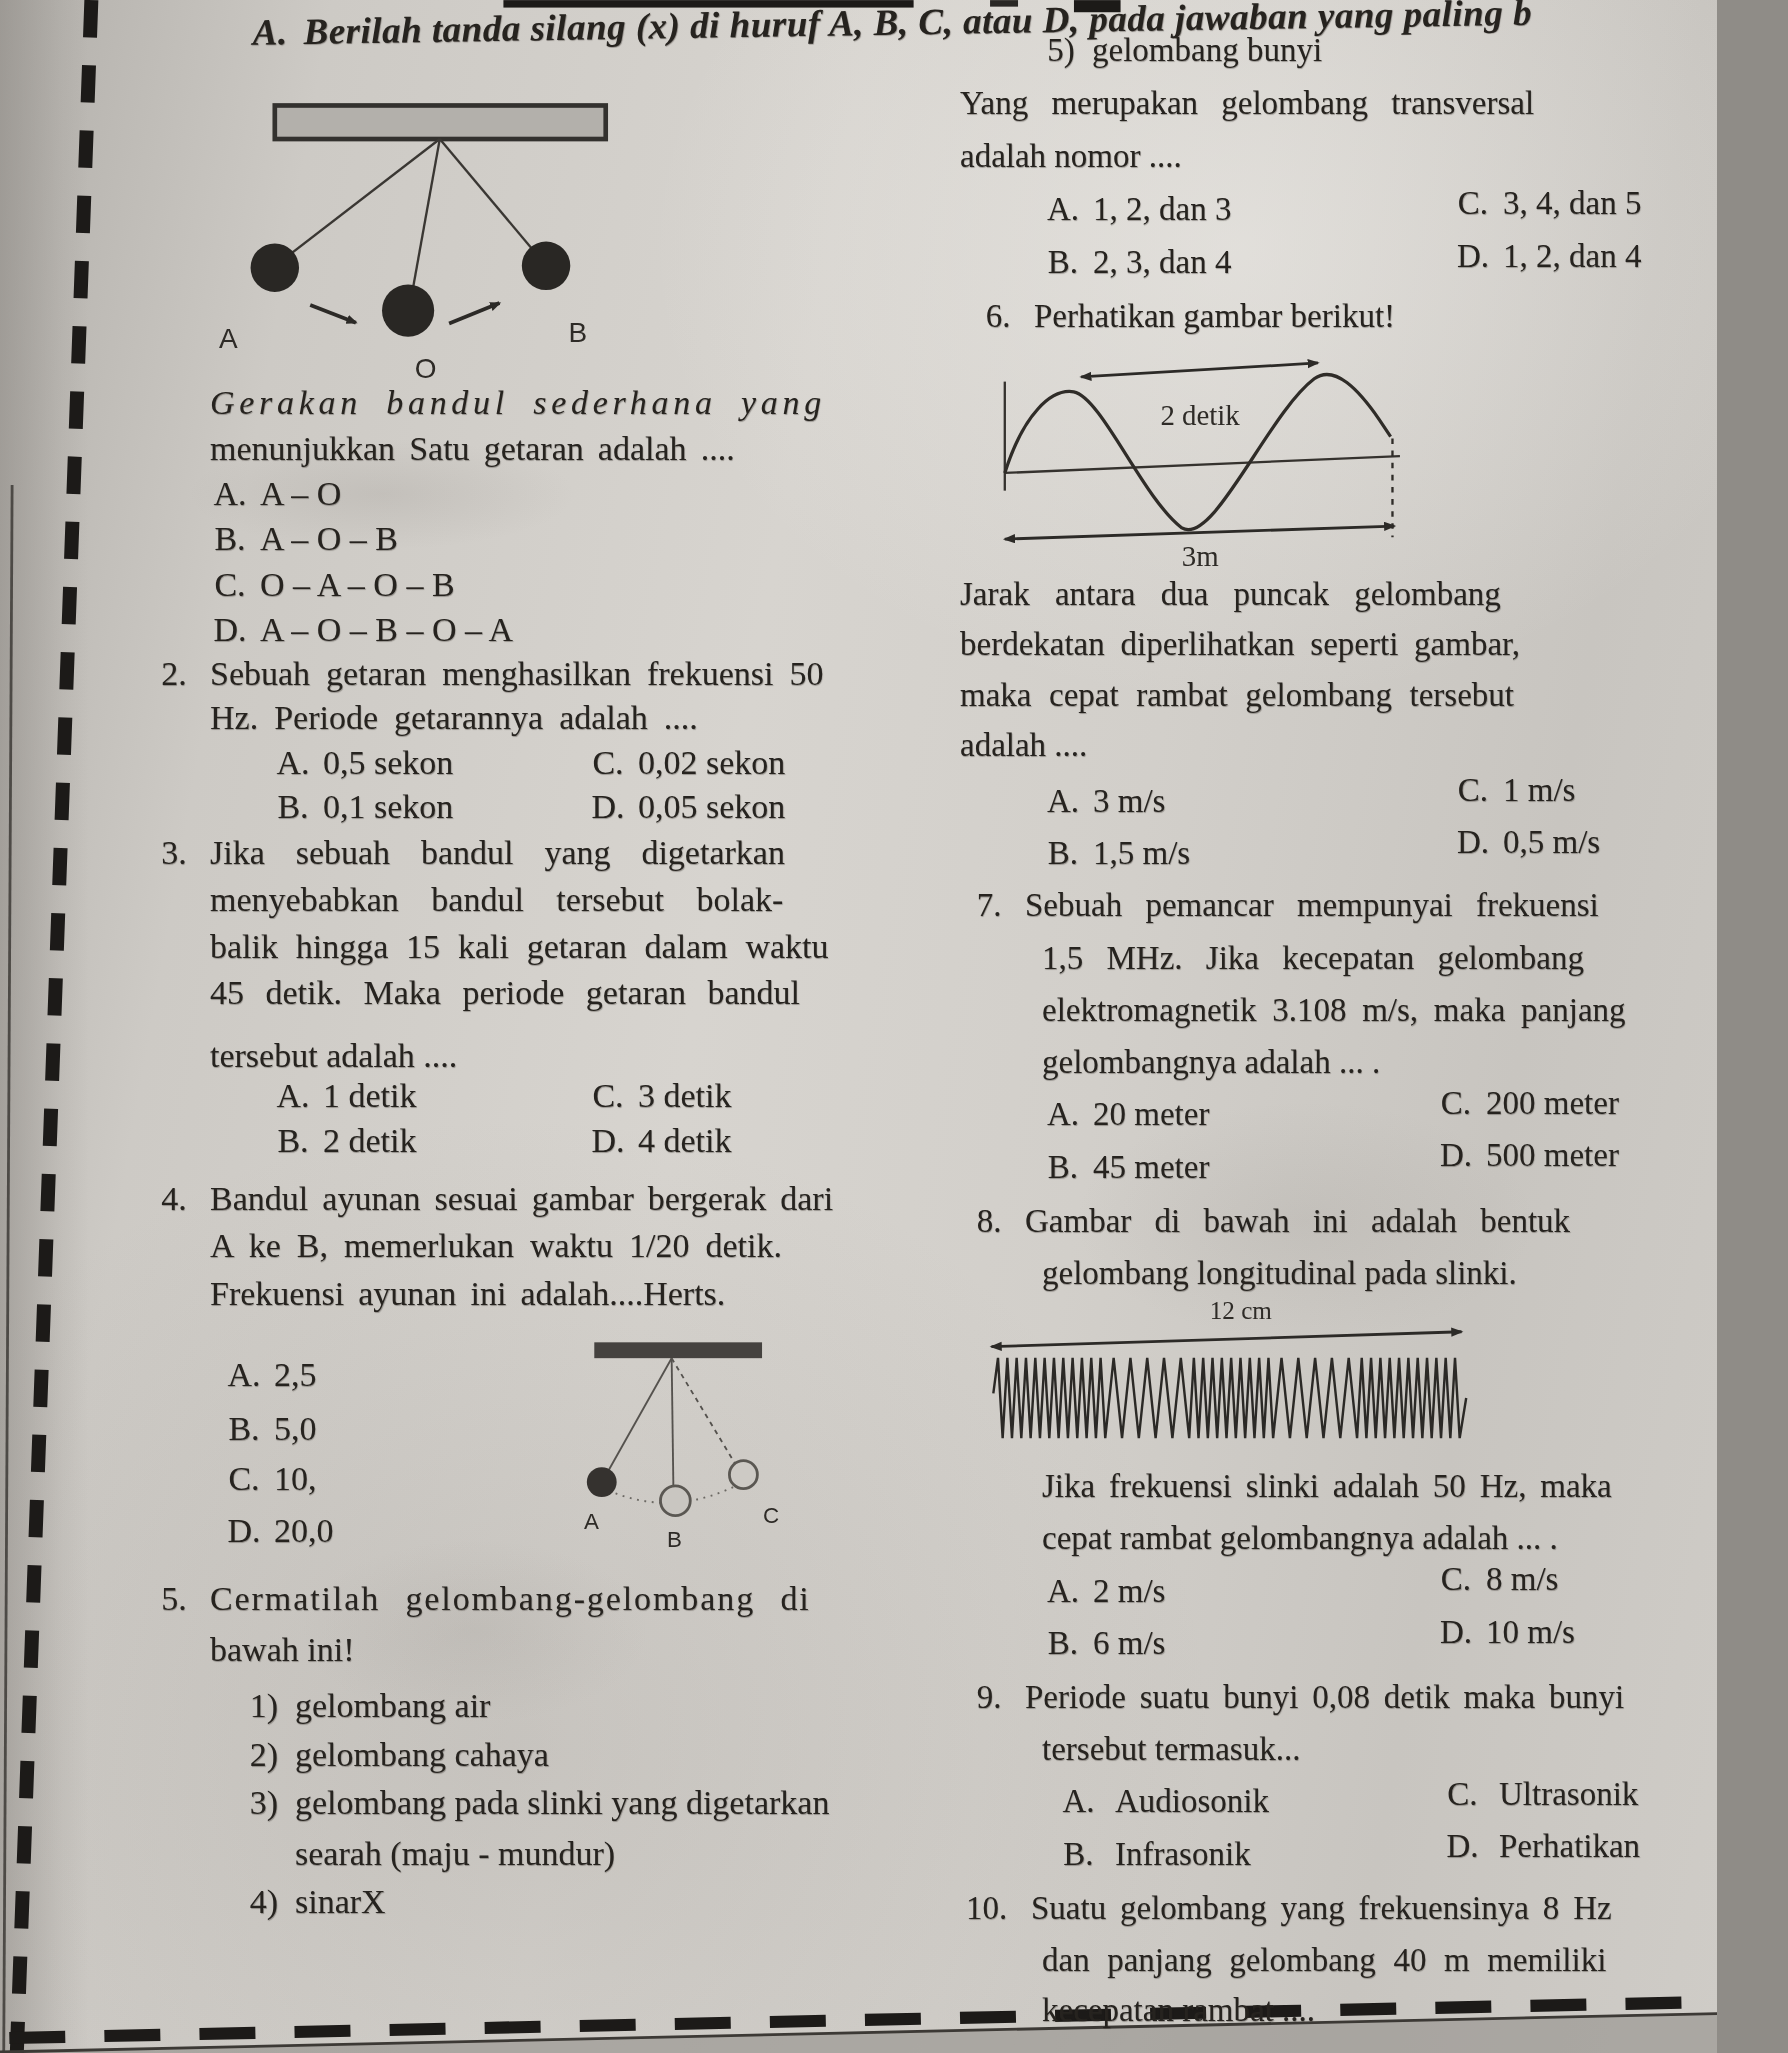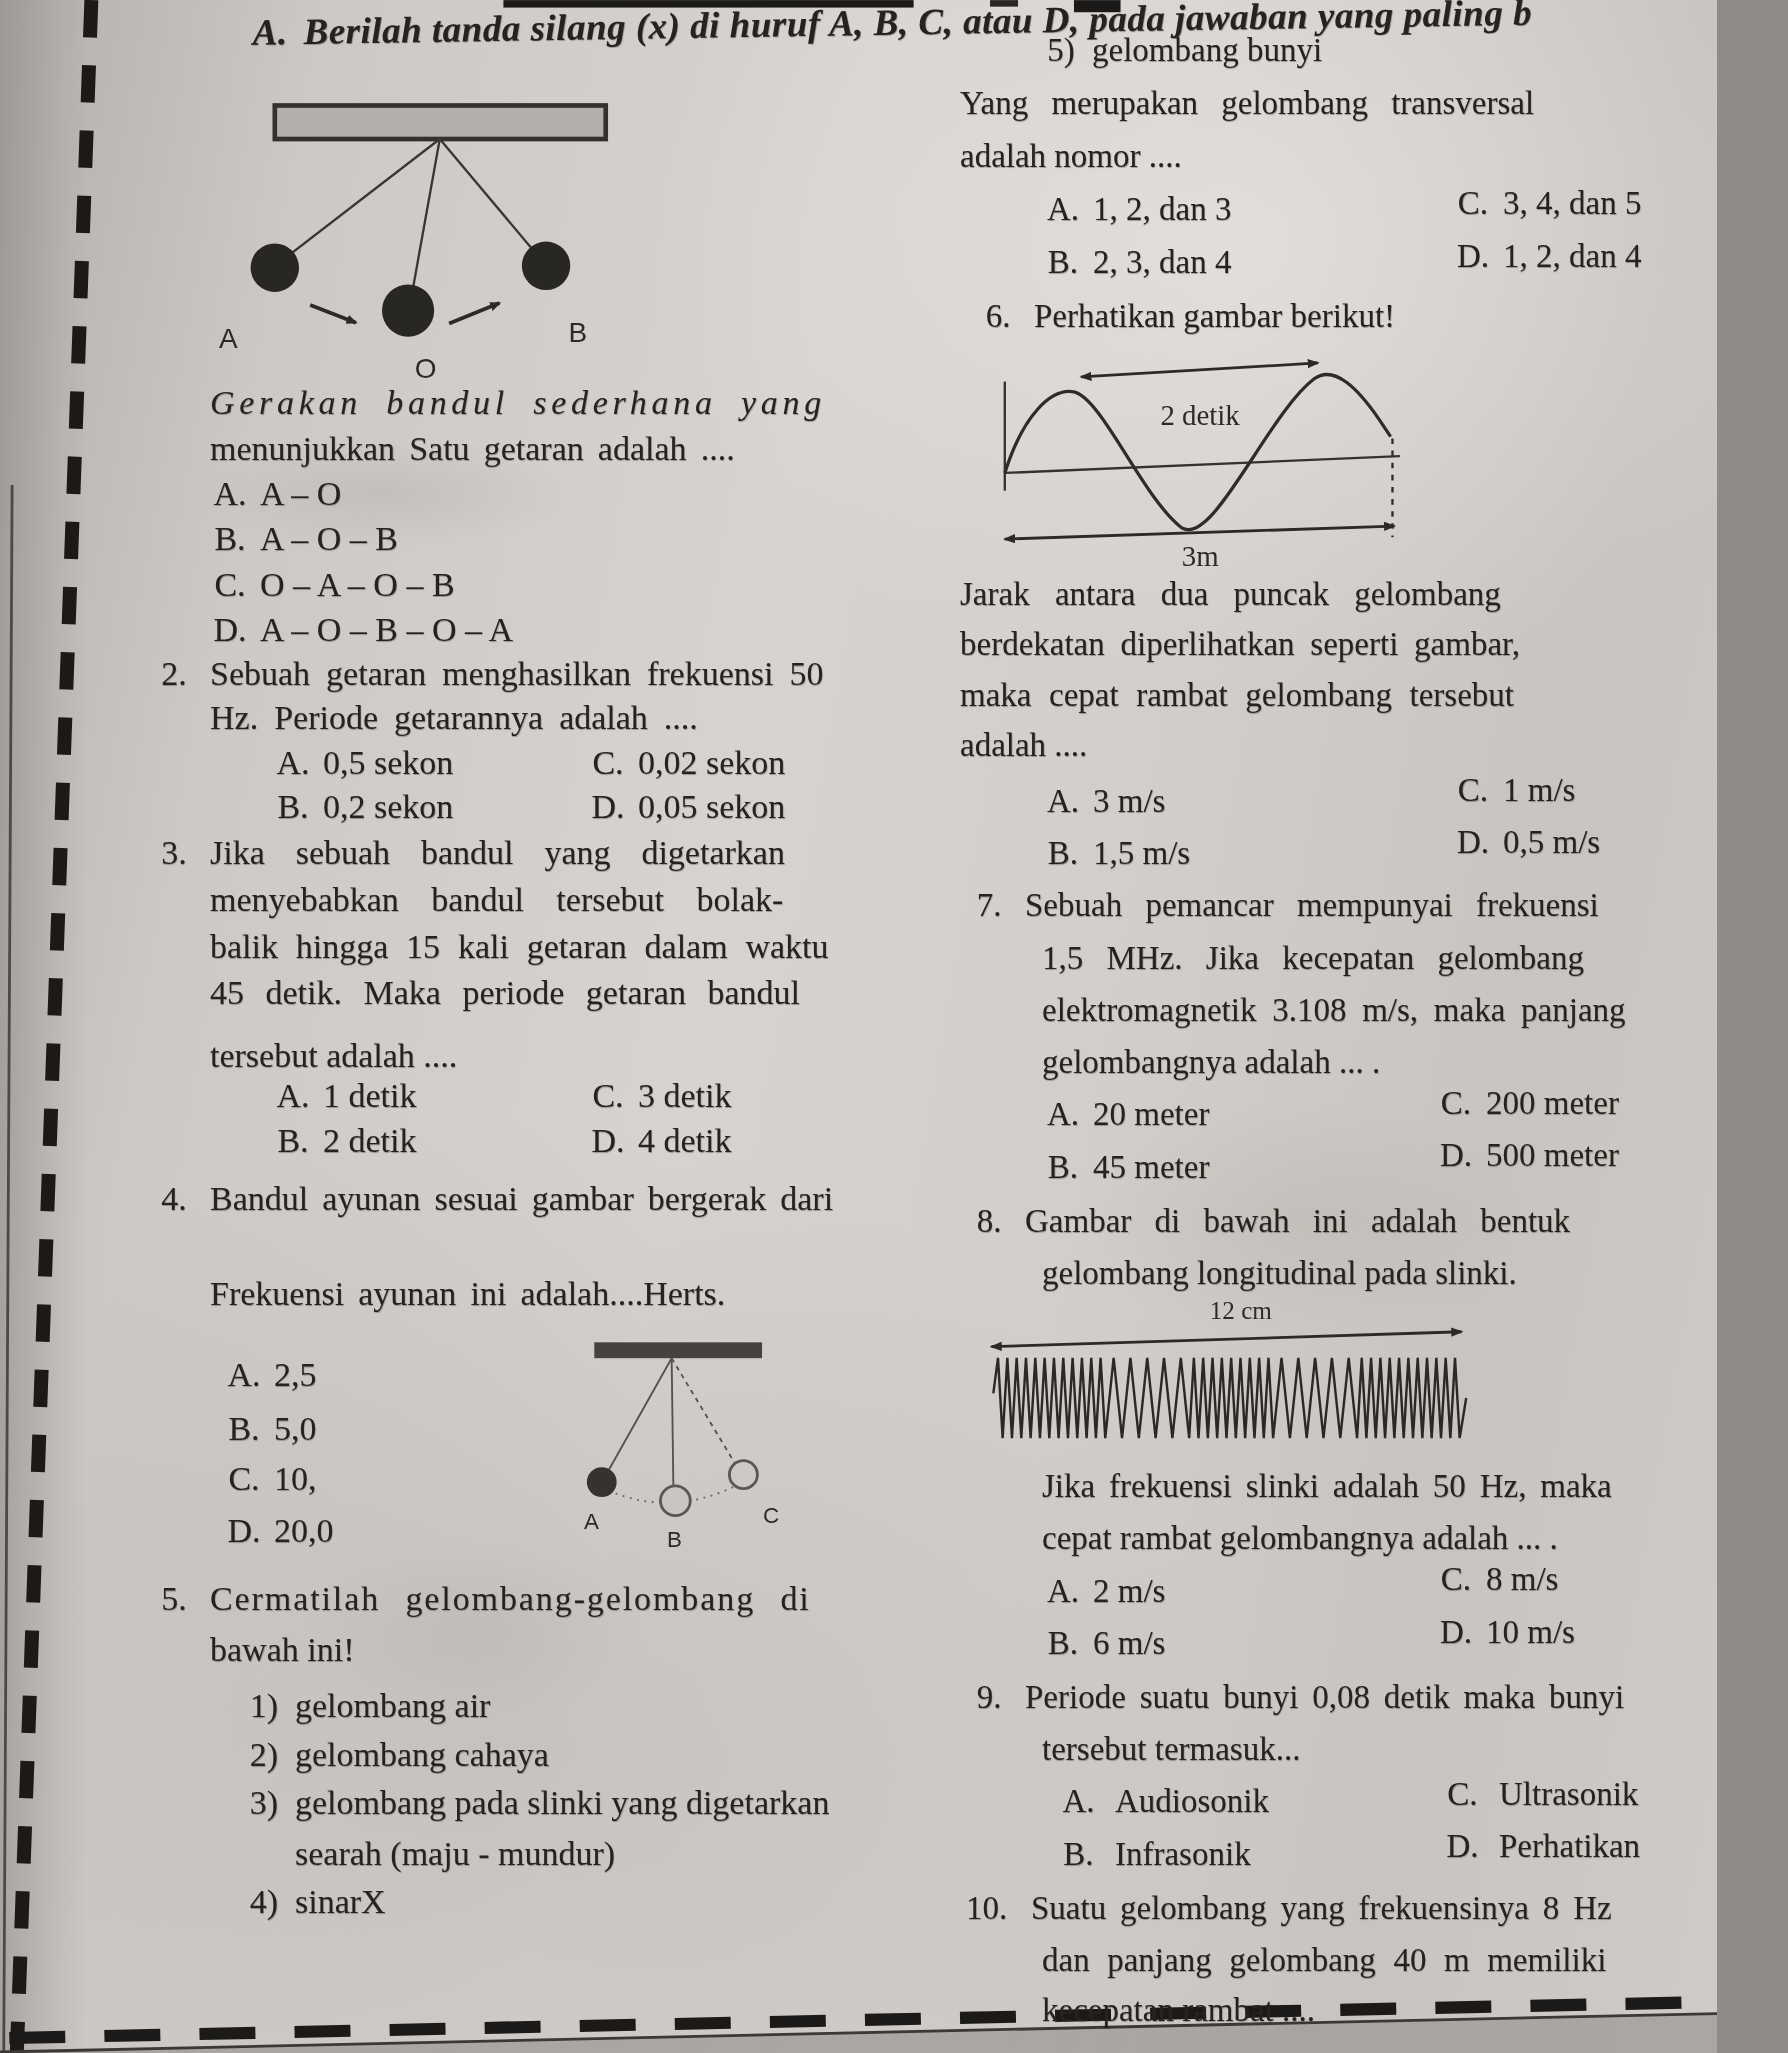--- a/index.html
+++ b/index.html
@@ -93,38 +93,39 @@
   <div class="ln" style="top:520px;left:200px"><span class="ol">B.</span><span>A – O – B</span></div>
   <div class="ln" style="top:566px;left:200px"><span class="ol">C.</span><span>O – A – O – B</span></div>
   <div class="ln" style="top:611px;left:200px"><span class="ol">D.</span><span>A – O – B – O – A</span></div>
 
   <div class="ln" style="top:655px;left:138px">
     <span class="qno">2.</span><span class="ws8">Sebuah getaran menghasilkan frekuensi 50</span>
   </div>
   <div class="ln ws8" style="top:699px;left:210px">Hz. Periode getarannya adalah ....</div>
   <div class="ln" style="top:744px;left:263px"><span class="ol">A.</span><span>0,5 sekon</span></div>
   <div class="ln" style="top:744px;left:578px"><span class="ol">C.</span><span>0,02 sekon</span></div>
-  <div class="ln" style="top:788px;left:263px"><span class="ol">B.</span><span>0,2 sekon</span></div>
+  <div class="ln" style="top:788px;left:263px"><span class="ol">B.</span><span>0,1 sekon</span></div>
   <div class="ln" style="top:788px;left:578px"><span class="ol">D.</span><span>0,05 sekon</span></div>
 
   <div class="ln" style="top:834px;left:138px">
     <span class="qno">3.</span><span class="ws24">Jika sebuah bandul yang digetarkan</span>
   </div>
   <div class="ln ws26" style="top:881px;left:210px">menyebabkan bandul tersebut bolak-</div>
   <div class="ln ws10" style="top:928px;left:210px">balik hingga 15 kali getaran dalam waktu</div>
   <div class="ln ws14" style="top:974px;left:210px">45 detik. Maka periode getaran bandul</div>
   <div class="ln" style="top:1037px;left:210px">tersebut adalah ....</div>
   <div class="ln" style="top:1077px;left:263px"><span class="ol">A.</span><span>1 detik</span></div>
   <div class="ln" style="top:1077px;left:578px"><span class="ol">C.</span><span>3 detik</span></div>
   <div class="ln" style="top:1122px;left:263px"><span class="ol">B.</span><span>2 detik</span></div>
   <div class="ln" style="top:1122px;left:578px"><span class="ol">D.</span><span>4 detik</span></div>
 
   <div class="ln" style="top:1180px;left:138px">
     <span class="qno">4.</span><span class="ws6">Bandul ayunan sesuai gambar bergerak dari</span>
   </div>
+  <div class="ln ws8" style="top:1227px;left:210px">A ke B, memerlukan waktu 1/20 detik.</div>
   <div class="ln ws6" style="top:1275px;left:210px">Frekuensi ayunan ini adalah....Herts.</div>
   <div class="ln" style="top:1356px;left:214px"><span class="ol">A.</span><span>2,5</span></div>
   <div class="ln" style="top:1410px;left:214px"><span class="ol">B.</span><span>5,0</span></div>
   <div class="ln" style="top:1460px;left:214px"><span class="ol">C.</span><span>10,</span></div>
   <div class="ln" style="top:1512px;left:214px"><span class="ol">D.</span><span>20,0</span></div>
 
   <svg style="position:absolute;left:571px;top:1333px" width="219" height="233" viewBox="0 0 235 250">
     <rect x="25" y="10" width="180" height="17" fill="#45423f"></rect>
     <line x1="108" y1="27" x2="36" y2="155" stroke="#55524e" stroke-width="2"></line>
     <line x1="108" y1="27" x2="110" y2="176" stroke="#55524e" stroke-width="2"></line>

